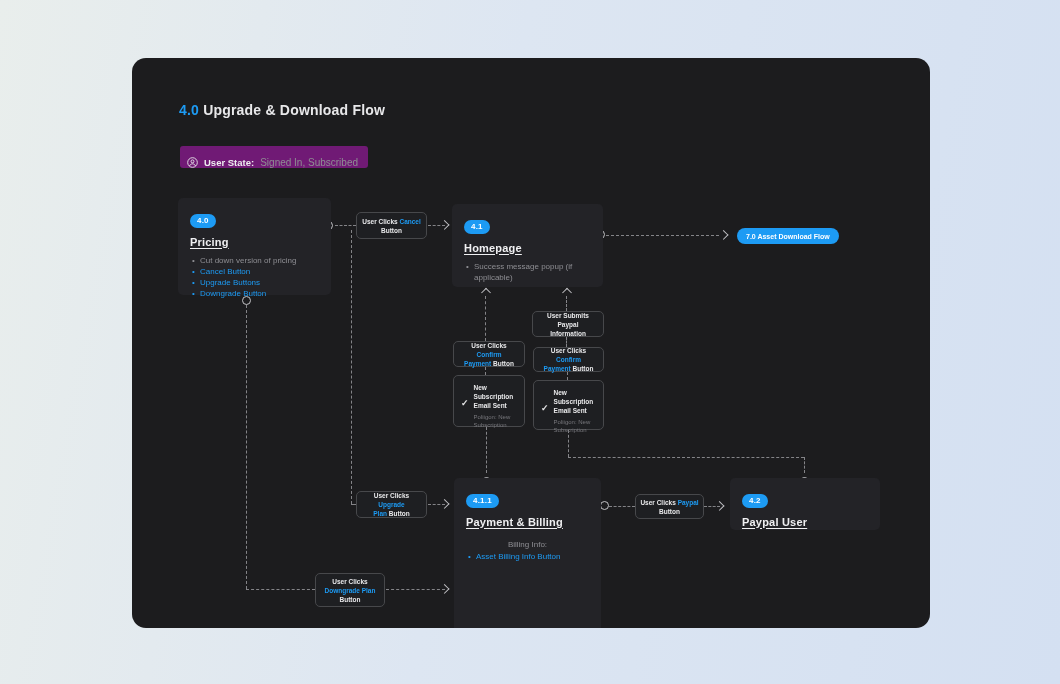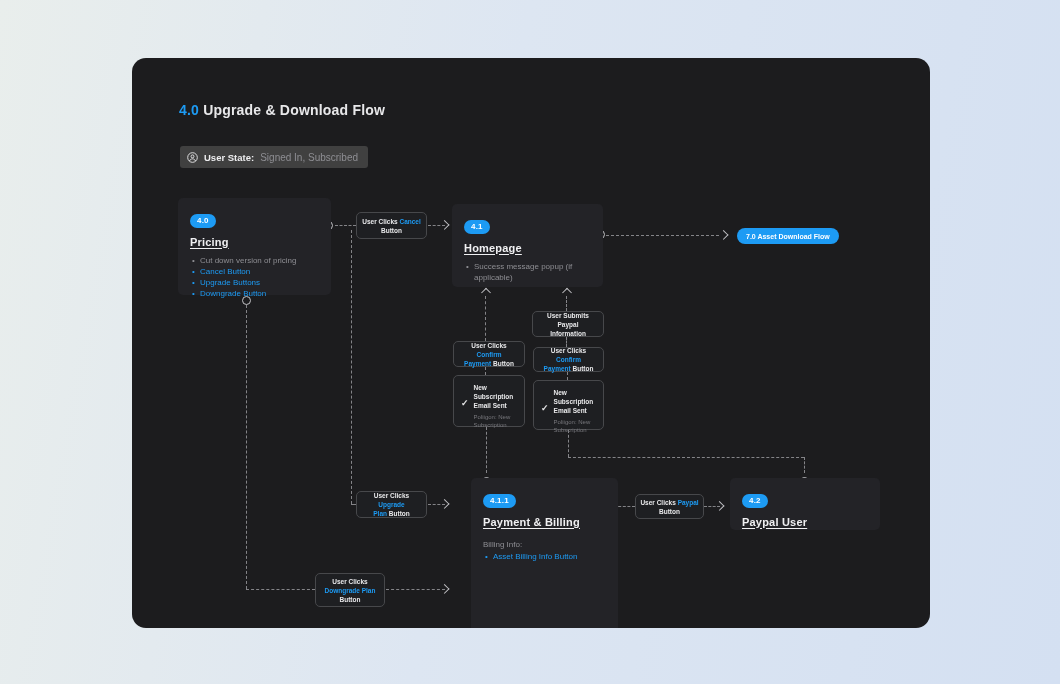--- a/index.html
+++ b/index.html
@@ -14,42 +14,42 @@
     background:#1c1c1e; border-radius:14px; overflow:hidden;
   }
   .abs { position:absolute; }
 
   
   .title { left:47px; top:44px; font-size:14px; font-weight:bold; color:#e8e8ea; letter-spacing:.2px; }
   .title .num { color:#1d9bf4; }
 
   
   .badge {
-    left:48px; top:88px; height:22px; background:#404040; border-radius:3px;
-    display:flex; align-items:center; padding:0 10px 0 7px; gap:6px;
+    left:48px; top:88px; height:22px; background:#701a75; border-radius:3px;
+    display:flex; align-items:flex-end; padding:0 10px 0 7px; gap:6px;
   }
   .badge .ustate { font-size:9.5px; font-weight:bold; color:#ededef; }
   .badge .uval { font-size:10px; color:#8e8e93; }
   .usericon { width:11px; height:11px; flex:0 0 auto; }
 
   
   .node { background:#232327; border-radius:5px; padding:11px 12px; }
   .pill {
     display:inline-block; background:#1d9bf4; color:#fff; font-size:8px; font-weight:bold;
     padding:2.5px 7px; border-radius:8px; letter-spacing:.2px;
   }
   .nhead {
     color:#f0f0f2; font-weight:bold; font-size:11px; text-decoration:underline;
     text-underline-offset:2px; margin-top:8px; letter-spacing:.2px;
   }
   ul.blts { list-style:none; margin-top:7px; }
   ul.blts li { position:relative; font-size:8px; line-height:11px; color:#8e8e93; padding-left:10px; }
   ul.blts li::before { content:"•"; position:absolute; left:2px; }
   ul.blts li.blue { color:#1d9bf4; }
-  .seclabel { font-size:8px; color:#8e8e93; margin-top:12px; }
+  .seclabel { font-size:8px; color:#8e8e93; margin-top:12px;text-align:center; }
 
   
   .termpill {
     left:605px; top:170px; height:16px; background:#1d9bf4; border-radius:8px;
     display:flex; align-items:center; padding:0 9px;
     color:#fff; font-size:7px; font-weight:bold; white-space:nowrap;
   }
 
   
   .abox {
@@ -159,21 +159,21 @@
   </div>
 
   <div class="abs node" style="left:320px;top:146px;width:151px;height:83px">
     <span class="pill">4.1</span>
     <div class="nhead">Homepage</div>
     <ul class="blts">
       <li>Success message popup (if applicable)</li>
     </ul>
   </div>
 
-  <div class="abs node" style="left:339px;top:420px;width:147px;height:170px">
+  <div class="abs node" style="left:322px;top:420px;width:147px;height:170px">
     <span class="pill">4.1.1</span>
     <div class="nhead">Payment &amp; Billing</div>
     <div class="seclabel">Billing Info:</div>
     <ul class="blts" style="margin-top:2px">
       <li class="blue">Asset Billing Info Button</li>
     </ul>
   </div>
 
   <div class="abs node" style="left:598px;top:420px;width:150px;height:52px">
     <span class="pill">4.2</span>

